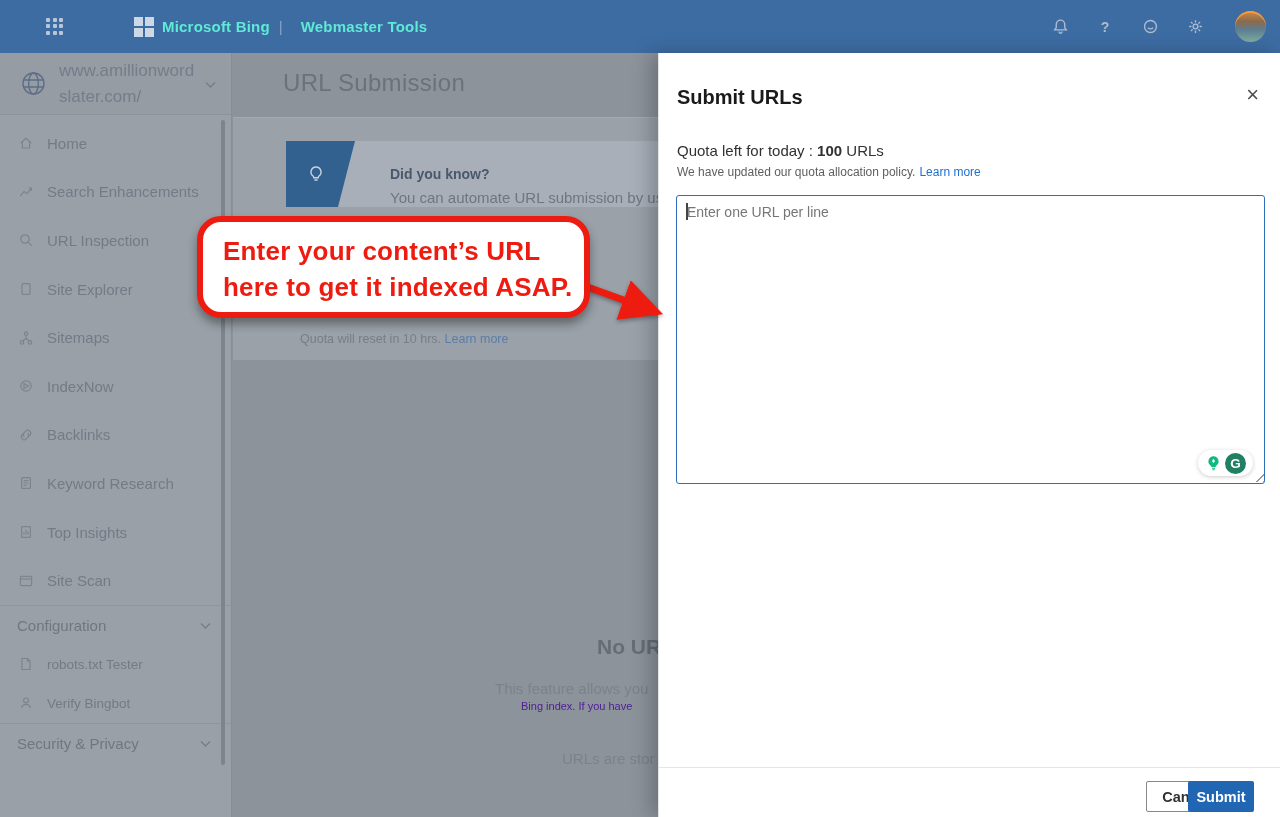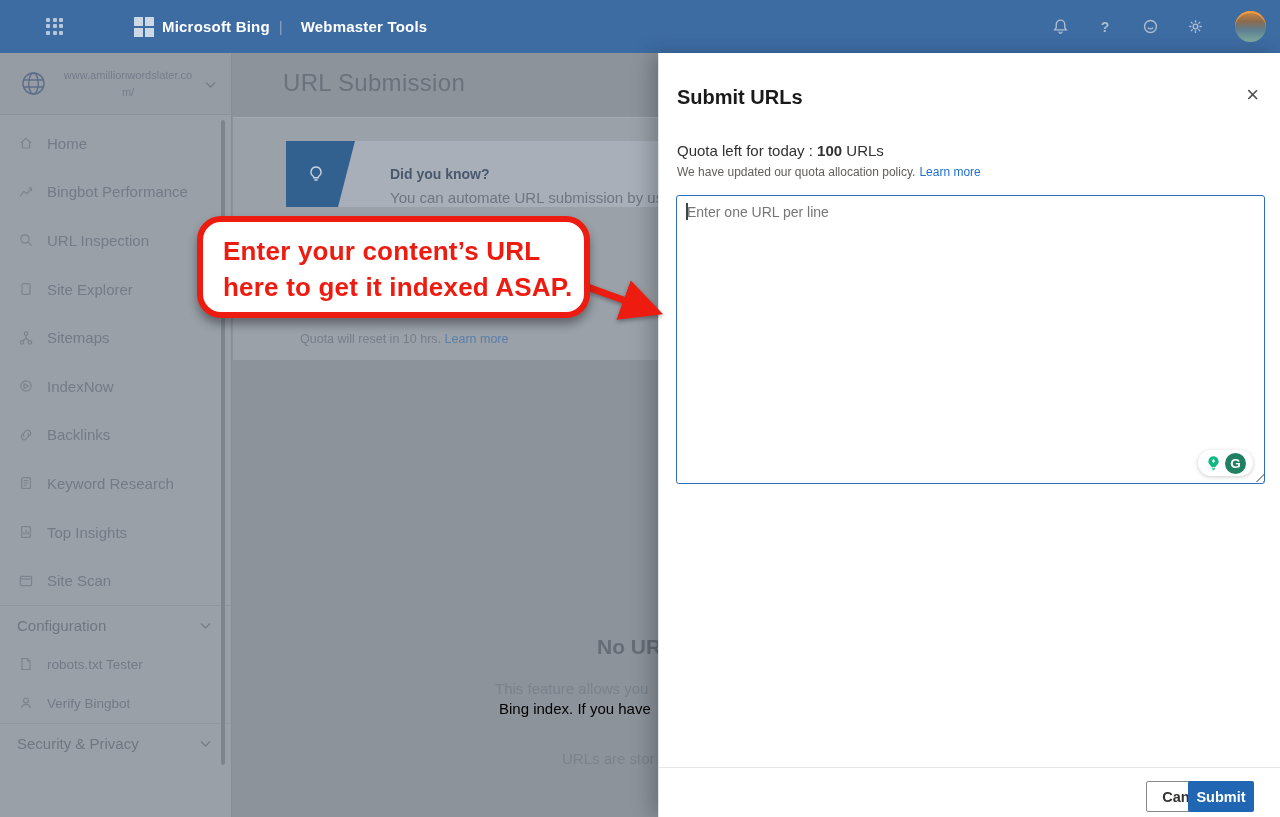--- a/index.html
+++ b/index.html
@@ -8,39 +8,39 @@
 
   
   .header { position:absolute; top:0; left:0; width:1280px; height:53px; background:#3d6ca3;
             display:flex; align-items:center; color:#c7d2e1; z-index:10; }
   .waffle { margin-left:46px; width:18px; height:18px; display:grid;
             grid-template-columns:repeat(3,4px); grid-template-rows:repeat(3,4px); gap:2.5px; cursor:pointer; }
   .waffle span { background:#b9c6d8; border-radius:1px; }
   .mslogo { margin-left:70px; width:19px; height:19px; display:grid;
             grid-template-columns:9px 9px; grid-template-rows:9px 9px; gap:1.5px; }
   .mslogo span { background:#cdd8e6; }
-  .brand { margin-left:9px; font-size:15px; font-weight:bold; color:#ffffff; letter-spacing:.2px; }
+  .brand { margin-left:9px; font-size:15px; font-weight:bold; color:#5eead4; letter-spacing:.2px; }
   .brand-sep { margin:0 9px; color:#8aa3c4; font-size:15px; }
   .header-right { margin-left:auto; display:flex; align-items:center; gap:27px; margin-right:14px; }
   .hicon { width:18px; height:18px; color:#aebcd0; display:flex; align-items:center; justify-content:center;
            font-size:14px; font-weight:bold; cursor:pointer; }
   .hicon svg { width:17px; height:17px; stroke:#aebcd0; fill:none; stroke-width:1.3; }
   .avatar { width:31px; height:31px; border-radius:50%; margin-left:4px; cursor:pointer;
             background:linear-gradient(180deg,#cf8a42 0%,#8a6a4e 34%,#5d7f92 62%,#7fae9e 100%);
             box-shadow:inset 0 2px 0 rgba(255,160,60,.8); }
 
   
   .sidebar { position:absolute; top:53px; left:0; width:232px; bottom:0; background:#99a0a8;
              border-right:1px solid #878e96; }
   .site-picker { height:62px; display:flex; align-items:center; padding:0 10px 0 20px;
                  background:#959ca4; border-bottom:1px solid #8c939b; cursor:pointer; }
   .globe { width:27px; height:27px; flex:0 0 27px; }
   .globe svg { width:27px; height:27px; stroke:#5d6e88; fill:none; stroke-width:1.4; }
-  .site-url { margin-left:12px; width:138px; font-size:11px; line-height:1.5;
-              color:#747d89; word-break:break-all;text-align:center; }
+  .site-url { margin-left:12px; width:138px; font-size:17px; line-height:1.5;
+              color:#747d89; word-break:break-all; }
   .sp-chevron svg, .sec-chevron svg { width:11px; height:8px; stroke:#767e88; fill:none; stroke-width:1.4; }
   .sp-chevron { margin-left:8px; }
 
   .nav { padding-top:4px; }
   .nav-item { height:48.6px; display:flex; align-items:center; padding-left:18px; cursor:pointer; }
   .nav-icon { width:16px; height:16px; flex:0 0 16px; }
   .nav-icon svg { width:16px; height:16px; stroke:#7d848d; fill:none; stroke-width:1.2; }
   .nav-label { margin-left:13px; font-size:15px; color:#737b86; }
 
   .section-row { height:40px; display:flex; align-items:center; justify-content:space-between;
@@ -65,21 +65,21 @@
   .banner-text { padding:11px 0 0 35px;margin-top:14px; }
   .banner-title { font-size:14px; font-weight:bold; color:#4a586d; }
   .banner-line { font-size:15px; color:#6e7681; margin-top:7px; }
   .hidden-submit { position:absolute; left:67px; top:153px; width:130px; height:44px;
                    background:#33618f; border-radius:2px; border:none; cursor:pointer; }
   .quota-note { position:absolute; left:67px; top:214px; font-size:12.5px; color:#777e88; }
   .quota-note a { color:#5b7ea8; text-decoration:none; cursor:pointer; }
   .empty-head { position:absolute; left:365px; top:582px; font-size:21px; font-weight:600;
                 color:#666d77; white-space:nowrap; }
   .empty-l1 { position:absolute; left:263px; top:627px; font-size:15px; color:#7a828b; white-space:nowrap; }
-  .empty-l2 { position:absolute; left:267px; top:647px; font-size:15px; color:#000000; white-space:nowrap; }
+  .empty-l2 { position:absolute; left:289px; top:647px; font-size:11px; color:#4c1d95; white-space:nowrap; }
   .empty-l3 { position:absolute; left:330px; top:697px; font-size:15px; color:#7a828b; white-space:nowrap; }
 
   
   .panel { position:absolute; top:53px; right:0; width:622px; bottom:0; background:#ffffff; z-index:40;
            border-left:1px solid #e3e3e3; box-shadow:-8px 0 18px rgba(0,0,0,.22); }
   .panel-title { position:absolute; left:18px; top:33px; font-size:20px; font-weight:600; color:#1a1a1a; }
   .panel-close { position:absolute; right:21px; top:31px; font-size:22px; font-weight:300; color:#4f4f4f;
                  line-height:22px; cursor:pointer; background:none; border:none;
                  font-family:"Liberation Sans",sans-serif; }
   .quota-line { position:absolute; left:18px; top:89px; font-size:15px; color:#323130; }
@@ -185,21 +185,21 @@
     <div class="nav-item">
       <span class="nav-icon"><svg viewBox="0 0 16 16">
             <path d="M2.8 8 8 3.4 13.2 8 M4.4 7v6h7.2V7"></path>
           </svg></span>
       <span class="nav-label">Home</span>
     </div>
     <div class="nav-item">
       <span class="nav-icon"><svg viewBox="0 0 16 16">
             <path d="M2.2 12.2 6 7.6l3 2.1 4.5-5.5 M10.5 4h3v3"></path>
           </svg></span>
-      <span class="nav-label">Bingbot Performance</span>
+      <span class="nav-label">Search Enhancements</span>
     </div>
     <div class="nav-item">
       <span class="nav-icon"><svg viewBox="0 0 16 16">
             <circle cx="7" cy="7" r="4.2"></circle>
             <path d="M10.2 10.2 13.8 13.8"></path>
           </svg></span>
       <span class="nav-label">URL Inspection</span>
     </div>
     <div class="nav-item">
       <span class="nav-icon"><svg viewBox="0 0 16 16">

